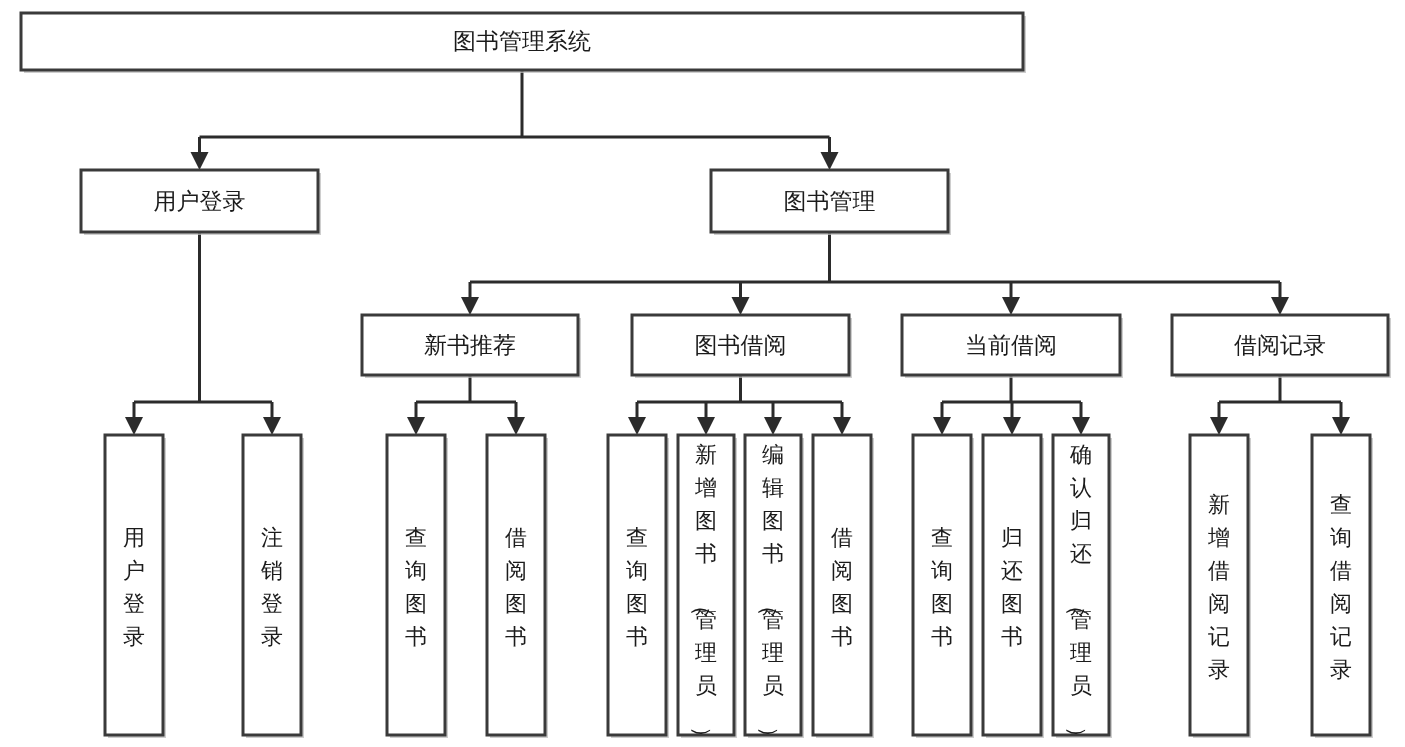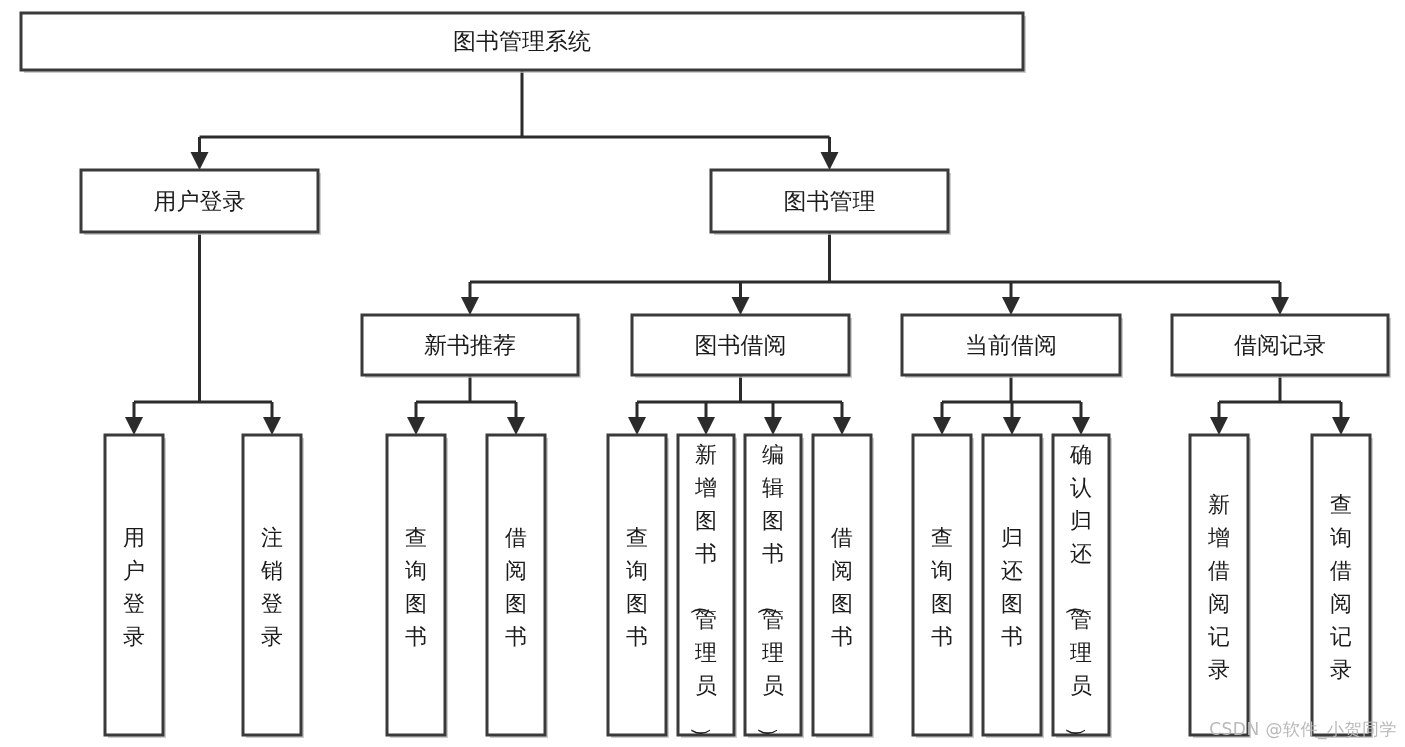--- a/index.html
+++ b/index.html
@@ -226,14 +226,13 @@
           <rect x="1190" y="435" width="58" height="300" class="node-box"></rect>
           <text x="1219" class="node-label-vertical"><tspan x="1219" y="511.74">新</tspan><tspan x="1219" y="544.74">增</tspan><tspan x="1219" y="577.74">借</tspan><tspan x="1219" y="610.74">阅</tspan><tspan x="1219" y="643.74">记</tspan><tspan x="1219" y="676.74">录</tspan></text>
         </g>
         <g>
           <rect x="1315" y="438" width="58" height="300" class="node-shadow"></rect>
           <rect x="1312" y="435" width="58" height="300" class="node-box"></rect>
           <text x="1341" class="node-label-vertical"><tspan x="1341" y="511.74">查</tspan><tspan x="1341" y="544.74">询</tspan><tspan x="1341" y="577.74">借</tspan><tspan x="1341" y="610.74">阅</tspan><tspan x="1341" y="643.74">记</tspan><tspan x="1341" y="676.74">录</tspan></text>
         </g>
       </g>
   </svg>
-  <div class="watermark">CSDN @软件_小贺同学</div>
 </div>
 
 </body></html>

